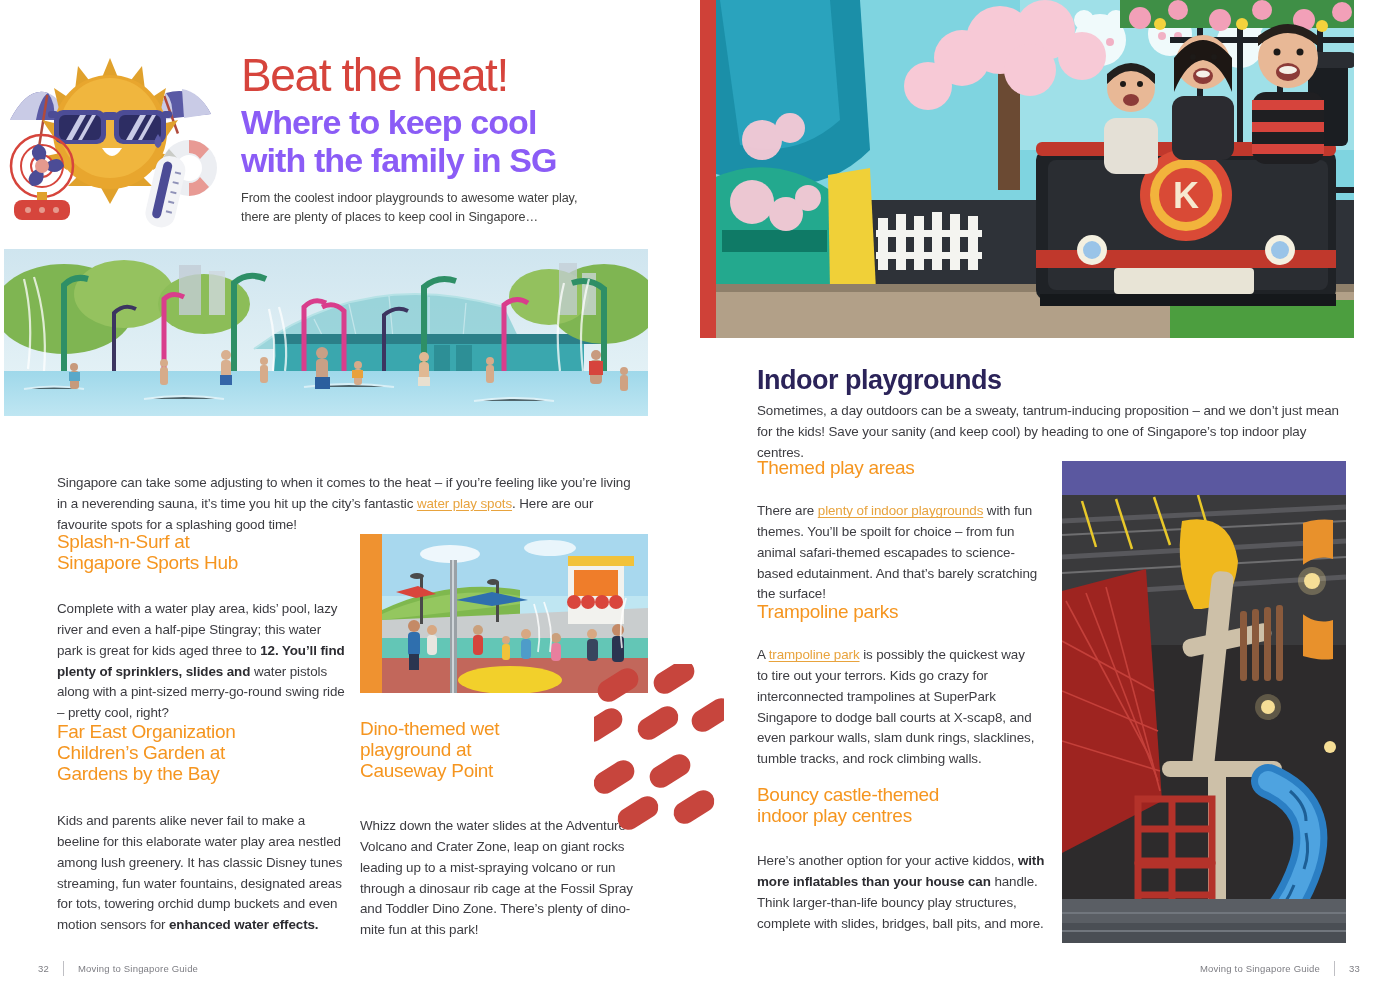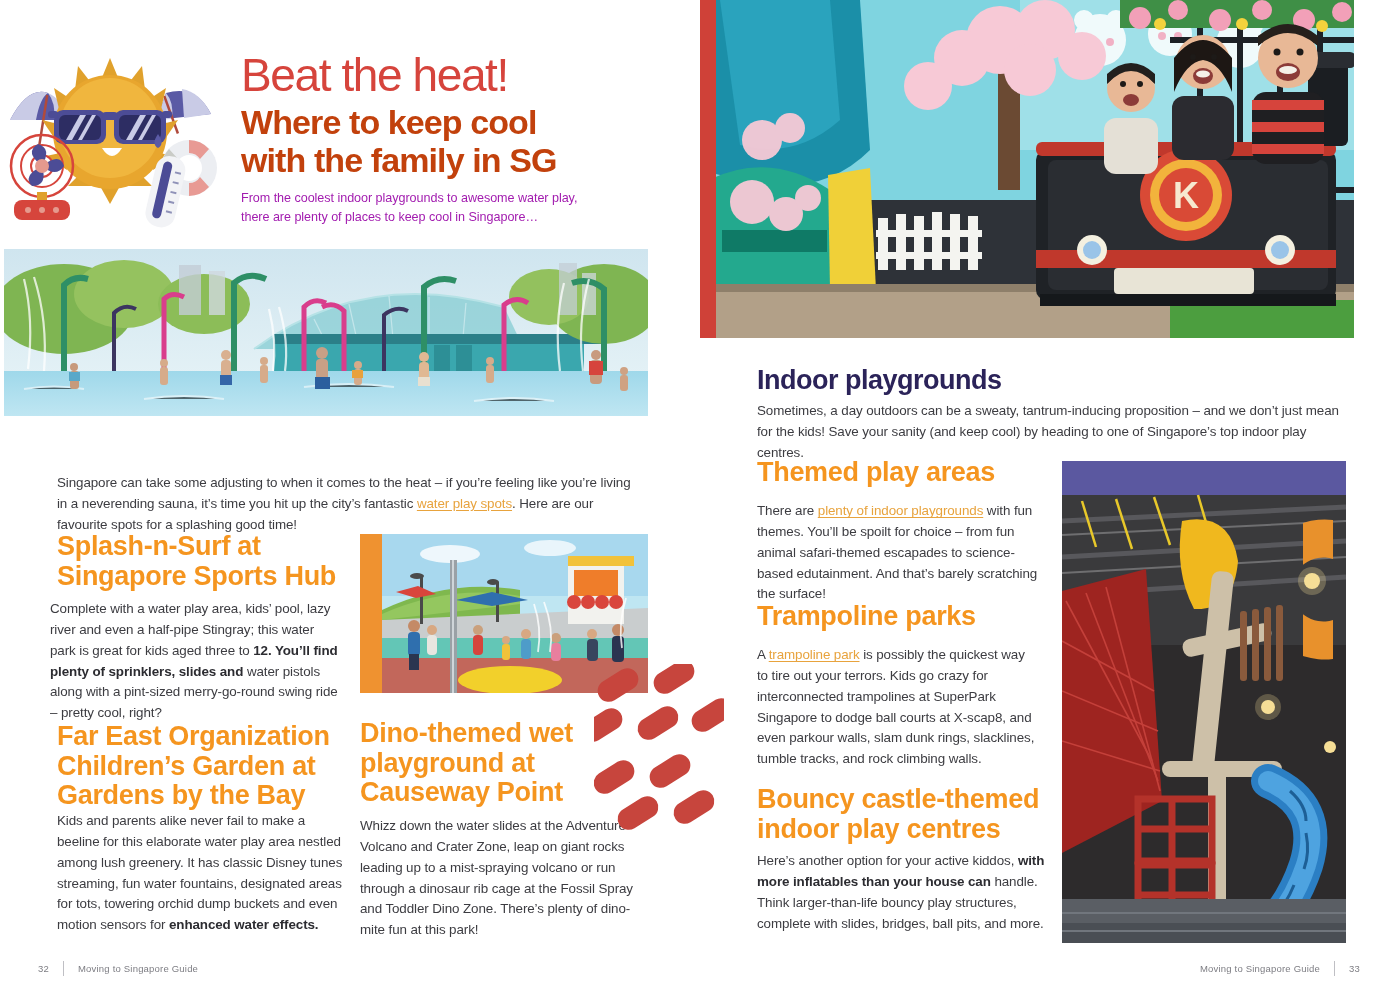--- a/index.html
+++ b/index.html
@@ -27,58 +27,58 @@
   }
   .sec-head{
     font-size:27px;
     font-weight:700;
     color:#2b2359;
     letter-spacing:-0.5px;
     line-height:1.08;
     margin:16px 0 9px 0;
   }
   .sub-head{
-    font-size:27px;
-    font-weight:700;
+    font-size:19px;
+    font-weight:400;
     color:#f5951f;
     line-height:1.1;
     letter-spacing:-0.3px;
     margin:0 0 8px 0;
   }
 
   
   .page-left{position:absolute;left:0;top:0;width:700px;height:1000px;}
   .page-right{position:absolute;left:700px;top:0;width:700px;height:1000px;}
 
   .hero-art{position:absolute;left:6px;top:48px;width:215px;height:185px;}
 
   .title-block{position:absolute;left:241px;top:52px;width:420px;}
   .title-1{
     font-size:46px;font-weight:400;color:#d6443c;
     letter-spacing:-1.4px;line-height:1.0;margin:0;
   }
   .title-2{
-    font-size:34px;font-weight:700;color:#c2410c;
+    font-size:34px;font-weight:700;color:#8b5cf6;
     letter-spacing:-0.9px;line-height:1.12;margin:5px 0 0 0;
   }
   .deck{
     margin:10px 0 0 0;font-size:12.6px;line-height:1.5;
-    color:#a21caf;letter-spacing:-0.05px;
+    color:#404040;letter-spacing:-0.05px;
   }
 
   .banner-photo{
     position:absolute;left:4px;top:249px;width:644px;height:167px;
     overflow:hidden;
   }
 
   .lcol-a{position:absolute;left:57px;top:425px;width:286px;}
   .lead-wide{position:absolute;left:57px;top:460px;width:578px;}
 
   .sns-head{position:absolute;left:57px;top:532px;width:290px;}
-  .sns-body{position:absolute;left:50px;top:586px;width:290px;}
+  .sns-body{position:absolute;left:57px;top:586px;width:290px;}
   .feo-head{position:absolute;left:57px;top:722px;width:295px;}
   .feo-body{position:absolute;left:57px;top:798px;width:290px;}
 
   .splash-photo{
     position:absolute;left:360px;top:534px;width:288px;height:159px;
     overflow:hidden;
   }
 
   .dots-deco{position:absolute;left:594px;top:664px;width:130px;height:180px;}
 

